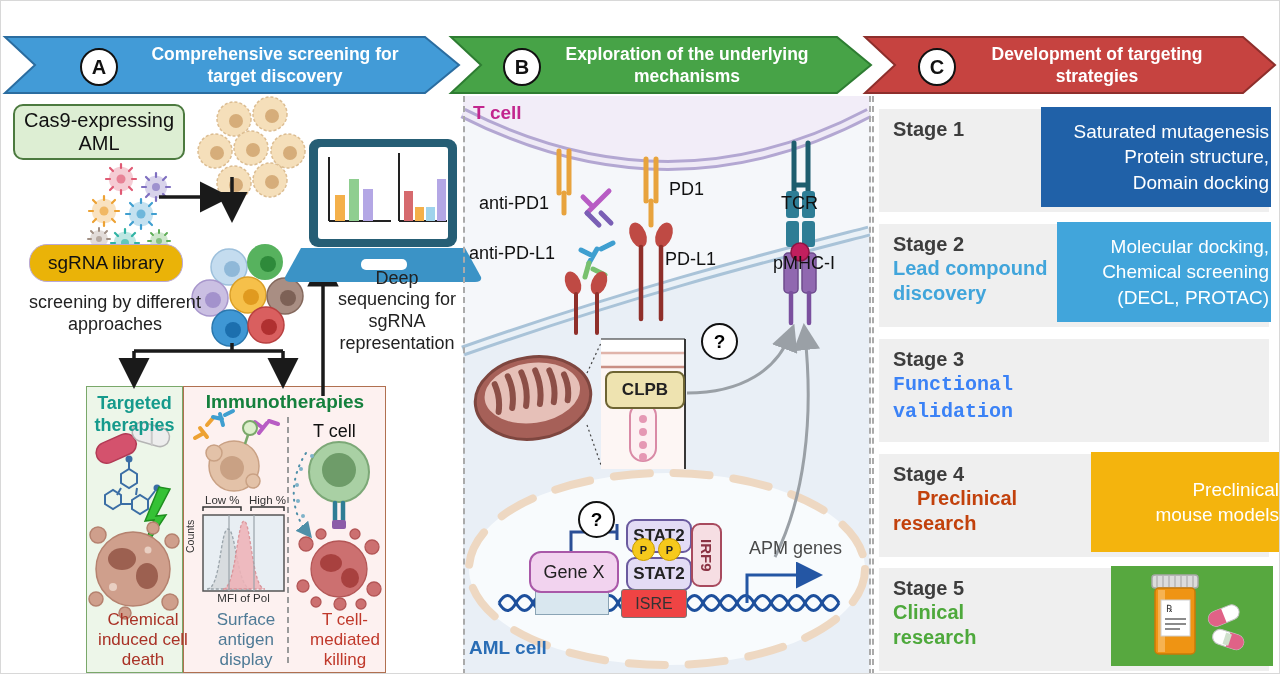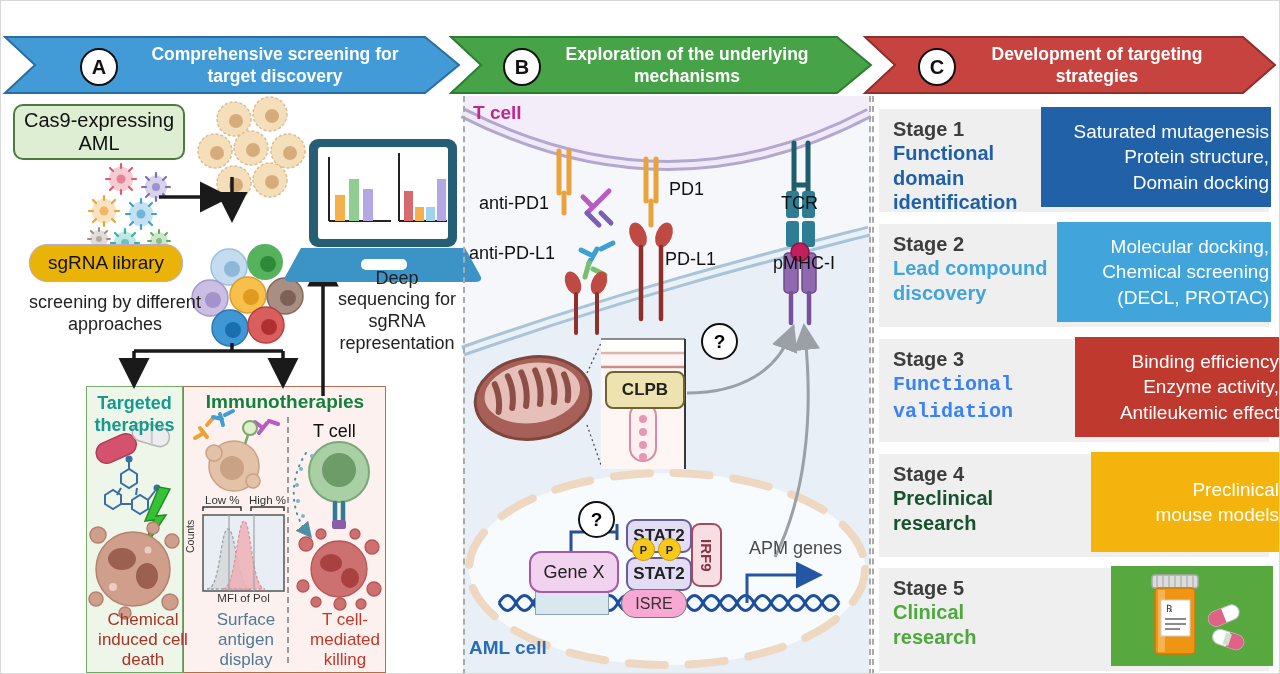--- a/index.html
+++ b/index.html
@@ -372,29 +372,29 @@
   <div class="abs ctr" style="left:604px;top:370px;width:76px;height:34px;background:#eee3b0;border:2px solid #6d6432;border-radius:8px;font-size:17px;font-weight:bold;color:#222;z-index:2;">CLPB</div>
 
   <div class="abs ctr" style="left:528px;top:550px;width:86px;height:38px;background:#f2d3ef;border:2px solid #a958a8;border-radius:12px;font-size:18px;color:#222;z-index:2;">Gene X</div>
   <div class="abs" style="left:534px;top:587px;width:74px;height:27px;background:#d9e7ef;border:1.5px solid #8aa4b5;box-sizing:border-box;z-index:1;"></div>
 
   <div class="abs ctr" style="left:625px;top:518px;width:62px;height:30px;background:#e3dcf5;border:2px solid #6a5a9e;border-radius:9px;font-size:17px;font-weight:bold;color:#222;z-index:2;">STAT2</div>
   <div class="abs ctr" style="left:625px;top:556px;width:62px;height:30px;background:#e3dcf5;border:2px solid #6a5a9e;border-radius:9px;font-size:17px;font-weight:bold;color:#222;z-index:2;">STAT2</div>
   <div class="abs ctr" style="left:631px;top:537px;width:21px;height:21px;border-radius:50%;background:#f6c91c;border:1.5px solid #c79c00;font-size:11px;font-weight:bold;color:#222;z-index:3;">P</div>
   <div class="abs ctr" style="left:657px;top:537px;width:21px;height:21px;border-radius:50%;background:#f6c91c;border:1.5px solid #c79c00;font-size:11px;font-weight:bold;color:#222;z-index:3;">P</div>
   <div class="abs ctr" style="left:690px;top:522px;width:27px;height:60px;background:#f6dee3;border:2px solid #a84a5e;border-radius:9px;font-size:15px;font-weight:bold;color:#8a3344;z-index:2;writing-mode:vertical-rl;">IRF9</div>
-  <div class="abs ctr" style="left:620px;top:588px;width:64px;height:27px;background:#f9a8d4;border:1.5px solid #777;border-radius:14px;font-size:16px;color:#333;z-index:2;">ISRE</div>
+  <div class="abs ctr" style="left:620px;top:588px;width:64px;height:27px;background:#ef4444;border:1.5px solid #777;border-radius:3px;font-size:16px;color:#333;z-index:2;">ISRE</div>
   <div class="abs lbl" style="left:748px;top:537px;font-size:18px;color:#4a4a4a;z-index:2;">APM genes</div>
 
   <div class="abs" style="left:871px;top:95px;height:579px;border-left:2px dashed #aaa;z-index:1;"></div>
 
   <div class="stage-row" style="top:108px;">
     <div class="stage-gray"></div>
     <div class="stage-text"><span style="color:#3d3d3d;">Stage 1</span><br>
-      <span class="stage-name" style="color: rgb(31, 95, 168);">Functional domain identification</span></div>
+      </div>
     <div class="stage-box" style="left: 162px; width: 230px; background: rgb(32, 97, 168);">
       <div><span>Saturated mutagenesis</span><br>
            <span>Protein structure,</span><br>
            <span>Domain docking</span></div>
     </div>
   </div>
 
   <div class="stage-row" style="top:223px;">
     <div class="stage-gray"></div>
     <div class="stage-text"><span style="color:#3d3d3d;">Stage 2</span><br>
@@ -403,31 +403,26 @@
       <div><span>Molecular docking,</span><br>
            <span>Chemical screening</span><br>
            <span>(DECL, PROTAC)</span></div>
     </div>
   </div>
 
   <div class="stage-row" style="top:338px;">
     <div class="stage-gray"></div>
     <div class="stage-text"><span style="color:#3d3d3d;">Stage 3</span><br>
       <span class="stage-name" style="color: #3b82f6; font-family: Liberation Mono, monospace;">Functional validation</span></div>
-    <div class="stage-box" style="left: 196px; width: 206px; background: rgb(191, 57, 46);">
-      <div><span>Binding efficiency</span><br>
-           <span>Enzyme activity,</span><br>
-           <span>Antileukemic effect</span></div>
-    </div>
   </div>
 
   <div class="stage-row" style="top:453px;">
     <div class="stage-gray"></div>
     <div class="stage-text"><span style="color:#3d3d3d;">Stage 4</span><br>
-      <span class="stage-name" style="color: #14532d;">Preclinical research</span></div>
+      <span class="stage-name" style="color: #c2410c; margin-left: 24px;">Preclinical research</span></div>
     <div class="stage-box" style="left: 212px; width: 190px; background: rgb(244, 180, 13);">
       <div><span>Preclinical</span><br>
            <span>mouse models</span></div>
     </div>
   </div>
 
   <div class="stage-row" style="top:567px;">
     <div class="stage-gray"></div>
     <div class="stage-text"><span style="color:#3d3d3d;">Stage 5</span><br>
       <span class="stage-name" style="color: rgb(78, 169, 60);">Clinical research</span></div>

